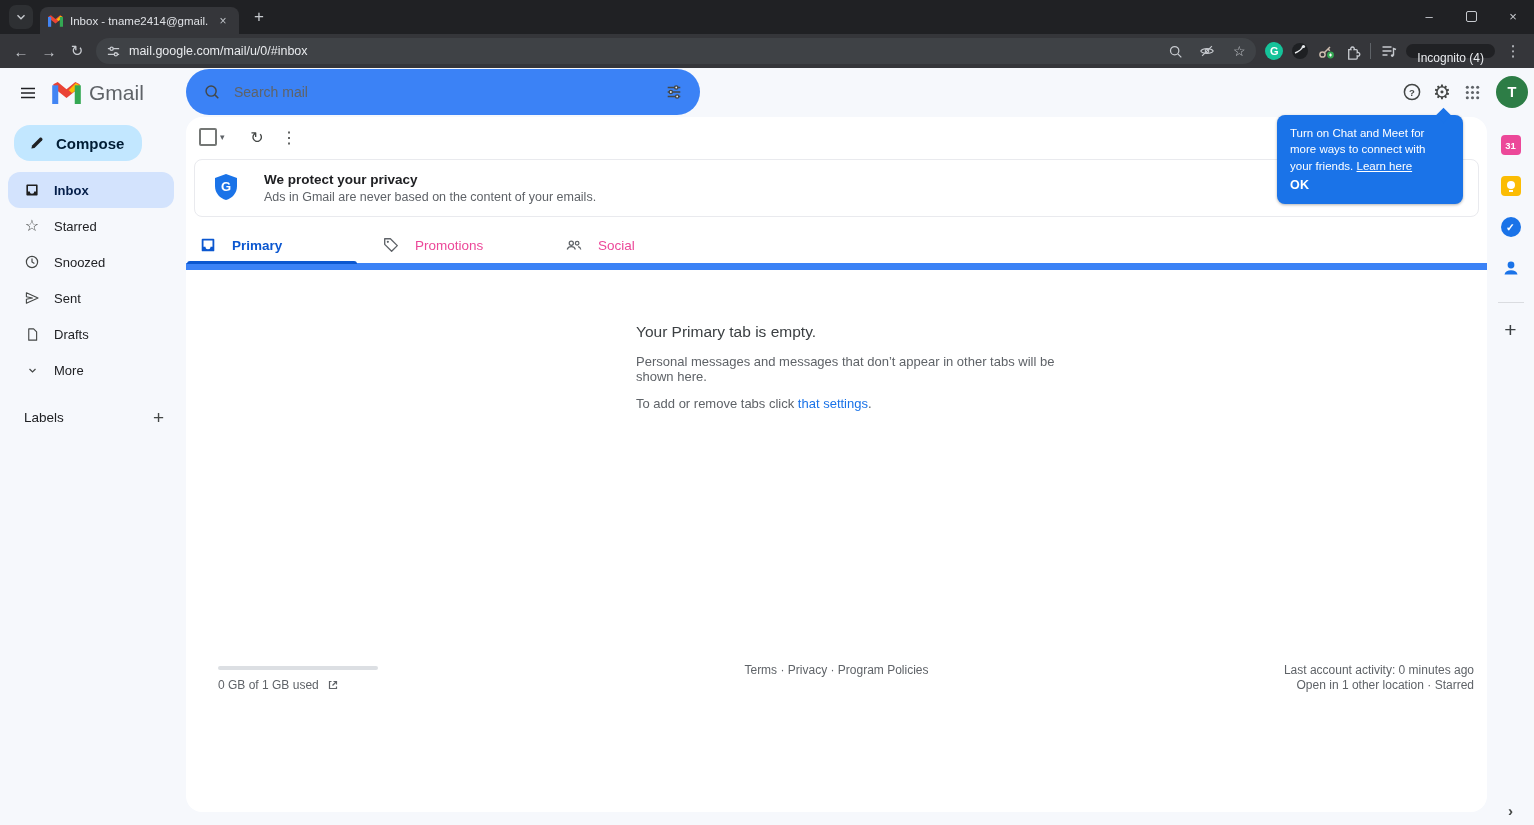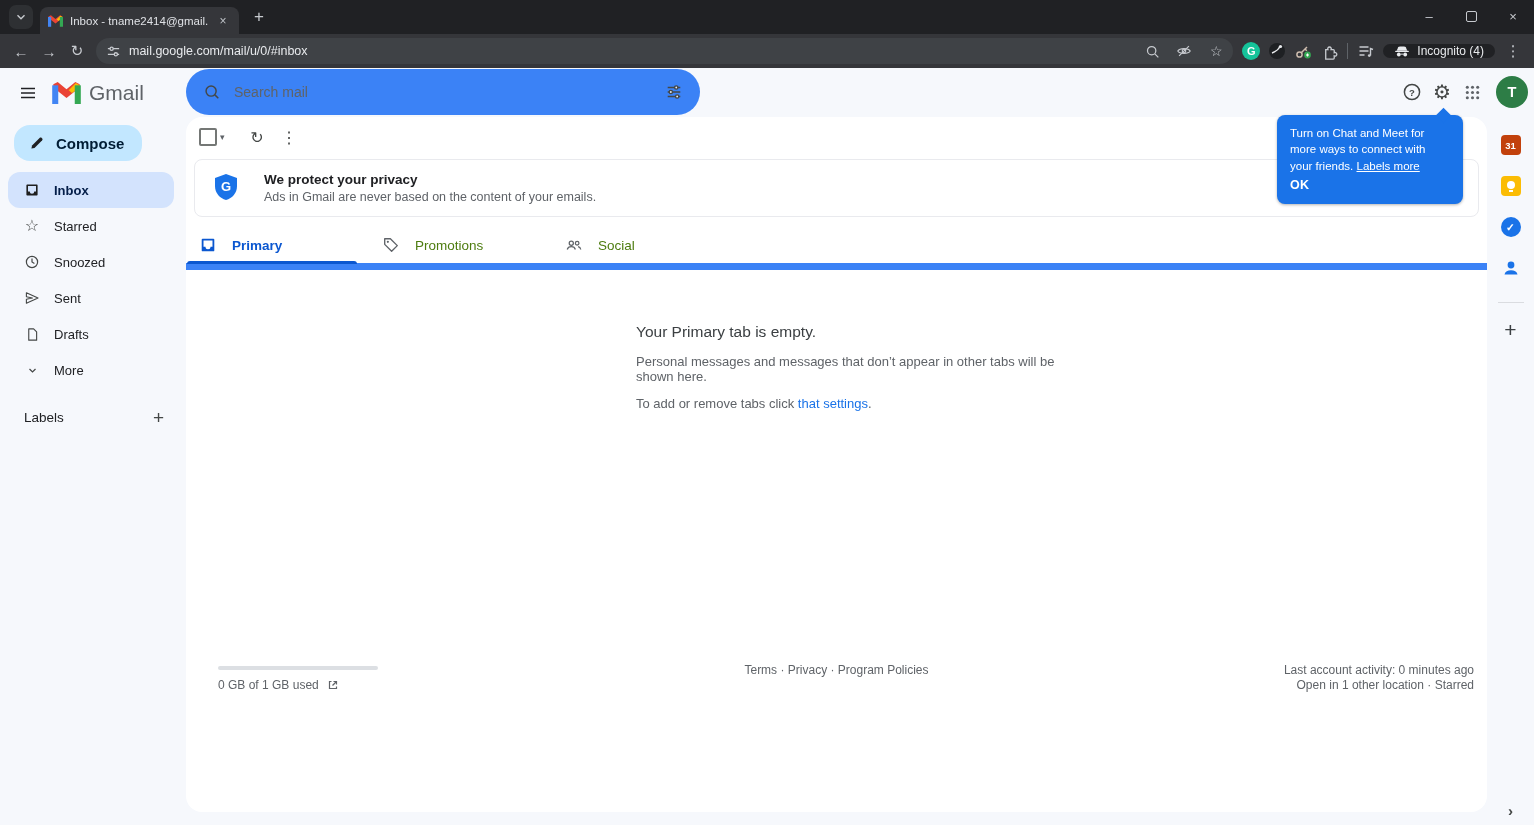--- a/index.html
+++ b/index.html
@@ -18,21 +18,21 @@
   .win-restore{width:9px;height:9px;border:1.2px solid #c7cacf;border-radius:2px;}
 
   .btoolbar{position:absolute;top:34px;left:0;right:0;height:34px;background:#35363a;display:flex;align-items:center;padding:0 7px;box-sizing:border-box;}
   .nav-btn{width:28px;height:28px;display:flex;align-items:center;justify-content:center;color:#c7cacf;font-size:15px;}
   .urlbar{flex:1;height:26px;margin:0 5px;background:#3f4246;border-radius:13px;display:flex;align-items:center;padding:0 5px 0 10px;gap:8px;min-width:0;}
   .url-text{color:#e8eaed;font-size:12.5px;flex:1;white-space:nowrap;overflow:hidden;}
   .pill-icon{width:24px;height:24px;display:flex;align-items:center;justify-content:center;color:#c7cacf;font-size:14px;}
   .ext-btn{width:26px;height:26px;display:flex;align-items:center;justify-content:center;}
   .gram{width:18px;height:18px;border-radius:50%;background:#15c39a;color:#fff;font-size:11px;font-weight:bold;display:flex;align-items:center;justify-content:center;}
   .tb-divider{width:1px;height:16px;background:#5f6368;margin:0 5px;}
-  .incog{height:14px;border-radius:13px;background:#202124;display:flex;align-items:center;gap:7px;padding:0 11px;color:#e8eaed;font-size:12px;margin:0 4px;white-space:nowrap;}
+  .incog{height:14px;border-radius:13px;background:#202124;display:flex;align-items:center;gap:7px;padding:0 11px;color:#e8eaed;font-size:12px;margin:0 4px;white-space:nowrap;flex-direction:column;}
 
   
   .gheader{position:absolute;top:68px;left:0;right:0;height:49px;display:flex;align-items:center;}
   .burger-btn{width:40px;height:40px;margin-left:8px;display:flex;align-items:center;justify-content:center;border-radius:50%;}
   .glogo{display:flex;align-items:center;gap:8px;margin-left:4px;}
   .glogo-text{font-size:21px;color:#5f6368;}
   .searchbar{position:absolute;left:186px;top:1px;width:514px;height:46px;background:#3b82f6;border-radius:23px;display:flex;align-items:center;padding:0 6px;box-sizing:border-box;}
   .search-btn,.tune-btn{width:40px;height:40px;display:flex;align-items:center;justify-content:center;border-radius:50%;}
   .search-input{flex:1;border:none;outline:none;background:transparent;font-size:14px;color:#202124;font-family:inherit;}
   .search-input::placeholder{color:#5f6368;opacity:1;}
@@ -56,40 +56,40 @@
   .card{position:absolute;left:186px;top:117px;width:1301px;height:695px;background:#fff;border-radius:16px;}
   .list-toolbar{height:40px;display:flex;align-items:center;padding-left:13px;}
   .cb-wrap{display:flex;align-items:center;gap:3px;width:42px;}
   .cb{width:14px;height:14px;border:2px solid #747775;border-radius:2px;}
   .caret{font-size:9px;color:#5f6368;}
   .tb-btn{width:32px;height:32px;display:flex;align-items:center;justify-content:center;font-size:16px;color:#444746;border-radius:50%;}
   .banner{margin:2px 8px 0;border:1px solid #e9eaee;border-radius:8px;height:56px;display:flex;align-items:center;padding:0 18px;gap:25px;}
   .banner-title{font-size:13.5px;font-weight:bold;color:#202124;}
   .banner-sub{font-size:12.5px;color:#5f6368;margin-top:3px;}
   .mail-tabs{display:flex;margin-top:10px;border-bottom:7px solid #3b82f6;}
-  .mail-tab{width:183px;height:36px;display:flex;align-items:center;gap:15px;padding-left:13px;font-size:13.5px;color:#4d7c0f;position:relative;box-sizing:border-box;}
+  .mail-tab{width:183px;height:36px;display:flex;align-items:center;gap:15px;padding-left:13px;font-size:13.5px;color:#ec4899;position:relative;box-sizing:border-box;}
   .mail-tab.active{color:#0b57d0;font-weight:bold;}
   .mail-tab.active::after{content:"";position:absolute;left:1px;width:170px;bottom:-1px;height:3px;background:#0b57d0;border-radius:3px 3px 0 0;}
   .empty{position:absolute;left:450px;top:206px;width:440px;}
   .empty-title{font-size:15.5px;color:#3c4043;}
   .empty-desc{font-size:13px;color:#5f6368;margin-top:13px;}
   .empty-action{font-size:13px;color:#5f6368;margin-top:12px;}
   .inline-link{color:#1a73e8;cursor:pointer;}
   .storage{position:absolute;left:8px;top:549px;width:160px;margin-left:24px;}
   .storage-bar{height:4px;background:#dcdfe3;border-radius:2px;}
   .storage-label{margin-top:8px;font-size:12px;color:#5f6368;display:flex;align-items:center;gap:8px;}
   .terms{position:absolute;top:546px;left:0;right:0;text-align:center;font-size:12px;color:#5f6368;}
   .activity{position:absolute;top:546px;right:13px;text-align:right;font-size:12px;color:#5f6368;line-height:15px;}
 
   
   .rail{position:absolute;top:117px;right:0;width:47px;bottom:0;display:flex;flex-direction:column;align-items:center;}
   .ric{width:20px;height:20px;border-radius:4px;display:flex;align-items:center;justify-content:center;}
   .rail-btn{margin-top:21px;}
   .rail-btn.first{margin-top:18px;}
-  .cal{background:#c2410c;color:#fff;font-size:9.5px;font-weight:bold;}
+  .cal{background:#ec4899;color:#fff;font-size:9.5px;font-weight:bold;}
   .keep{background:#fbbc04;}
   .bulb{width:8px;height:8px;background:#fff;border-radius:50%;position:relative;top:-1px;}
   .bulb::after{content:"";position:absolute;left:2px;top:8.5px;width:4px;height:2px;background:#fff;}
   .tasks{background:#1a73e8;border-radius:50%;color:#fff;font-size:10.5px;font-weight:bold;}
   .rail-divider{width:26px;height:1px;background:#dadce0;margin-top:20px;}
   .rail-plus{margin-top:16px;font-size:21px;color:#3c4043;line-height:1;}
   .rail-chevron{position:absolute;bottom:6px;font-size:15px;font-weight:bold;color:#444746;}
 
   
   .chat-popup{position:absolute;left:1277px;top:115px;width:186px;box-sizing:border-box;background:#1a73e8;border-radius:8px;padding:10px 13px 9px;color:#fff;box-shadow:0 1px 3px rgba(0,0,0,.3);z-index:30;font-size:11.5px;line-height:1.42;}
@@ -418,17 +418,17 @@
         </svg>
     </div>
     <div class="rail-divider"></div>
     <div class="rail-plus">+</div>
     <div class="rail-chevron">›</div>
   </div>
 
   <div class="chat-popup">
     <div class="popup-arrow"></div>
     <span>Turn on Chat and Meet for more ways to connect with your friends.</span>
-    <span class="popup-link">Labels more</span>
+    <span class="popup-link">Learn here</span>
     <div class="popup-ok">OK</div>
   </div>
 
 </div>
 
 </body></html>

